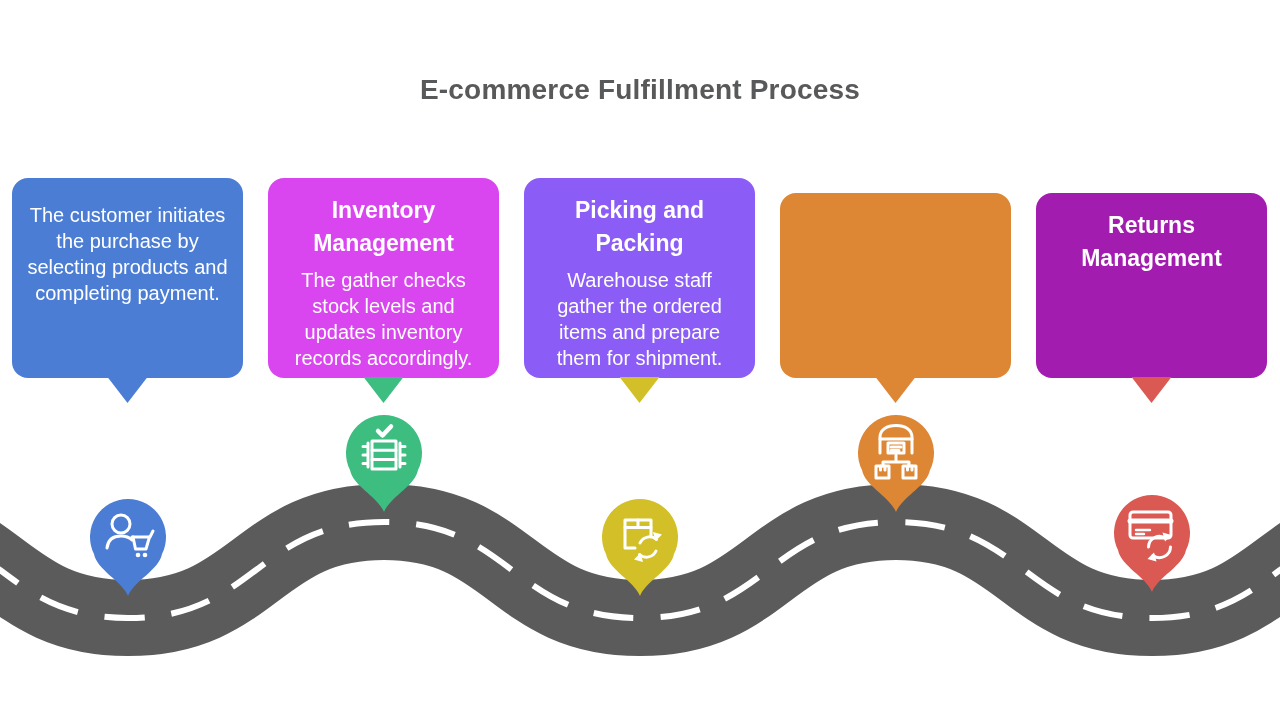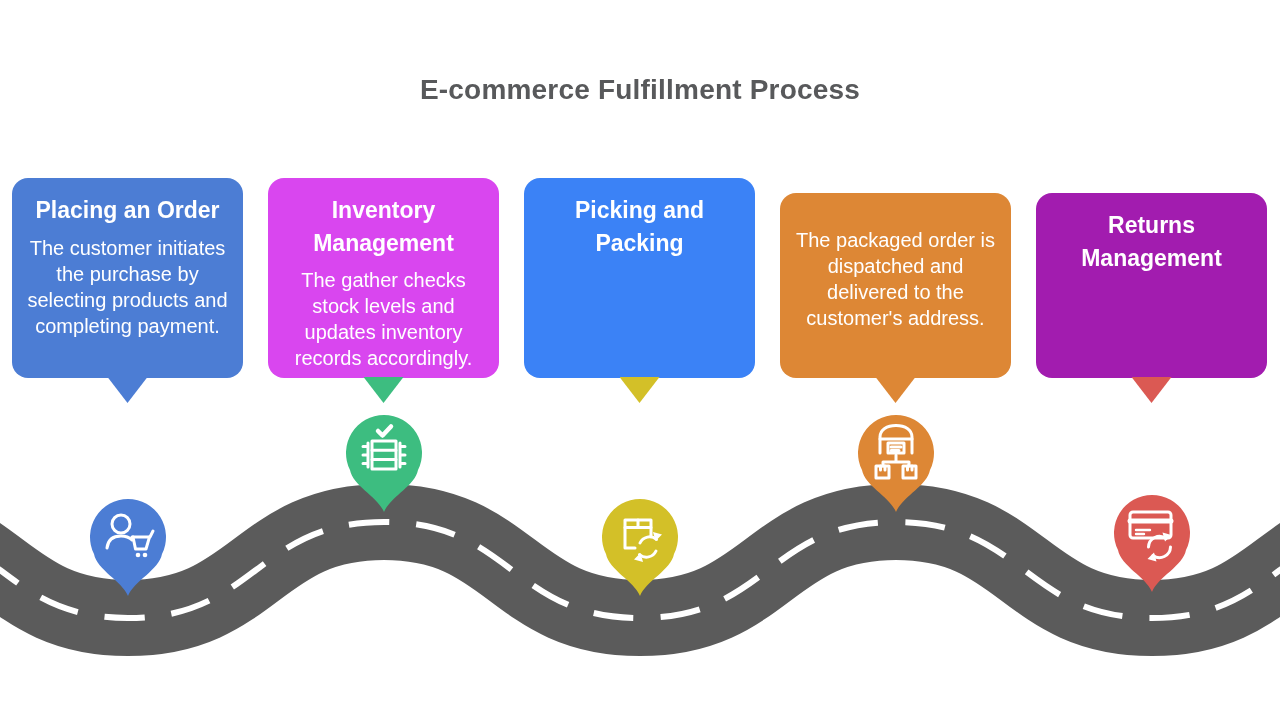--- a/index.html
+++ b/index.html
@@ -52,38 +52,37 @@
 <div class="stage">
 
   <div class="page-title" style="color: rgb(88, 89, 91);">E-commerce Fulfillment Process</div>
 
   <svg class="road-svg" width="1280" height="720" viewBox="0 0 1280 720">
     <path d="M-128,522 C0,522 0,618 128,618 C256,618 256,522 384,522 C512,522 512,618 640,618 C768,618 768,522 896,522 C1024,522 1024,618 1152,618 C1280,618 1280,522 1408,522" fill="none" stroke-width="76" style="stroke: rgb(91, 91, 91);"></path>
     <path d="M-128,522 C0,522 0,618 128,618 C256,618 256,522 384,522 C512,522 512,618 640,618 C768,618 768,522 896,522 C1024,522 1024,618 1152,618 C1280,618 1280,522 1408,522" fill="none" stroke-width="6" stroke-dasharray="40 27" stroke-dashoffset="12" style="stroke: rgb(255, 255, 255);"></path>
   </svg>
 
   <div class="card pos-1" style="background: rgb(76, 125, 212);">
-    <div class="card-title">Placing an Order</div>
     <div class="card-desc">The customer initiates the purchase by selecting products and completing payment.</div>
     <div class="pointer" style="background: rgb(76, 125, 212);"></div>
   </div>
 
   <div class="card pos-2" style="background: #d946ef;">
     <div class="card-title">Inventory Management</div>
     <div class="card-desc">The gather checks stock levels and updates inventory records accordingly.</div>
     <div class="pointer" style="background: rgb(61, 189, 128);"></div>
   </div>
 
-  <div class="card pos-3" style="background: #3b82f6;">
+  <div class="card pos-3" style="background: #8b5cf6;">
     <div class="card-title">Picking and Packing</div>
+    <div class="card-desc">Warehouse staff gather the ordered items and prepare them for shipment.</div>
     <div class="pointer" style="background: rgb(211, 192, 40);"></div>
   </div>
 
   <div class="card pos-4" style="background: rgb(221, 135, 53);">
-    <div class="card-desc">The packaged order is dispatched and delivered to the customer's address.</div>
     <div class="pointer" style="background: rgb(221, 135, 53);"></div>
   </div>
 
   <div class="card pos-5" style="background: #a21caf;">
     <div class="card-title">Returns Management</div>
     <div class="pointer" style="background: rgb(219, 89, 83);"></div>
   </div>
 
   <svg class="pin pin-1" viewBox="0 0 84 102">
     <path d="M42,100 C36,85 11,74 8,58 A38,38 0 1 1 76,58 C73,74 48,85 42,100 Z" style="fill: rgb(76, 125, 212);"></path>

